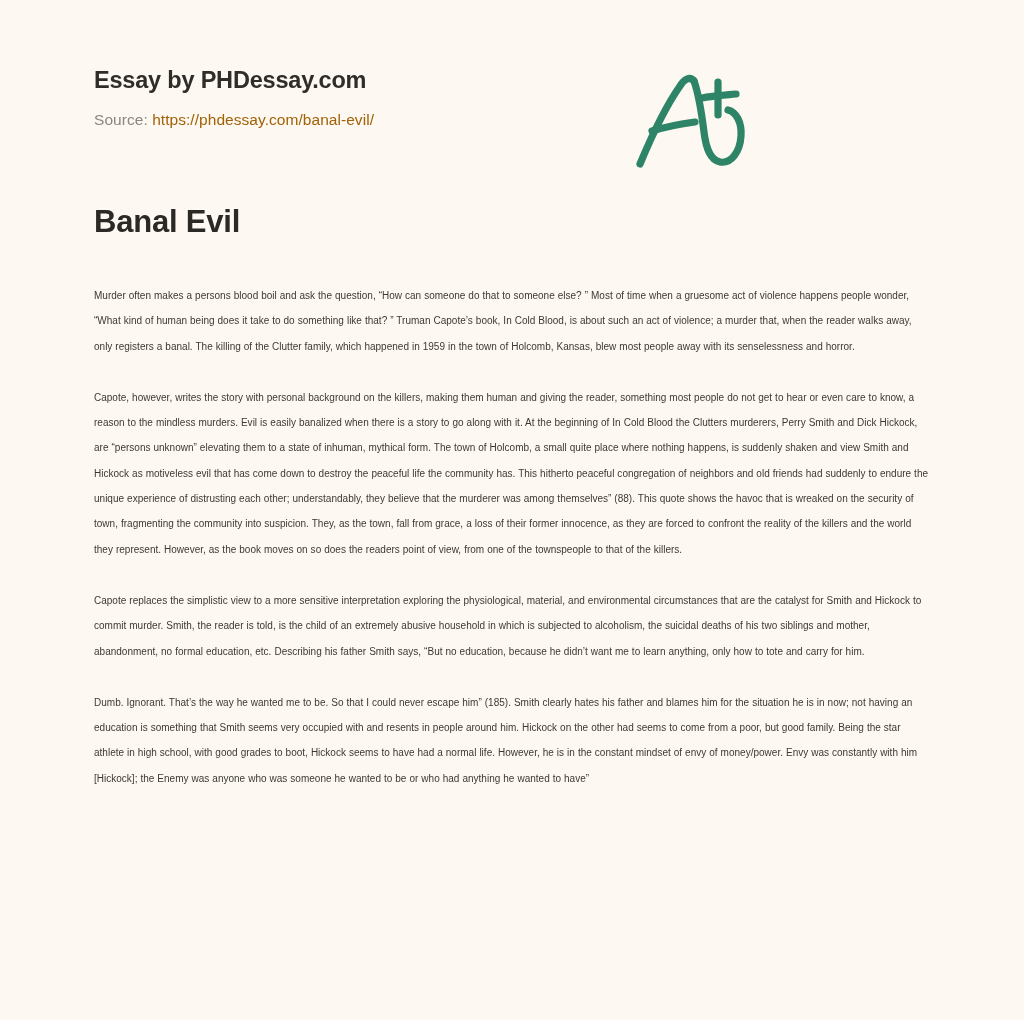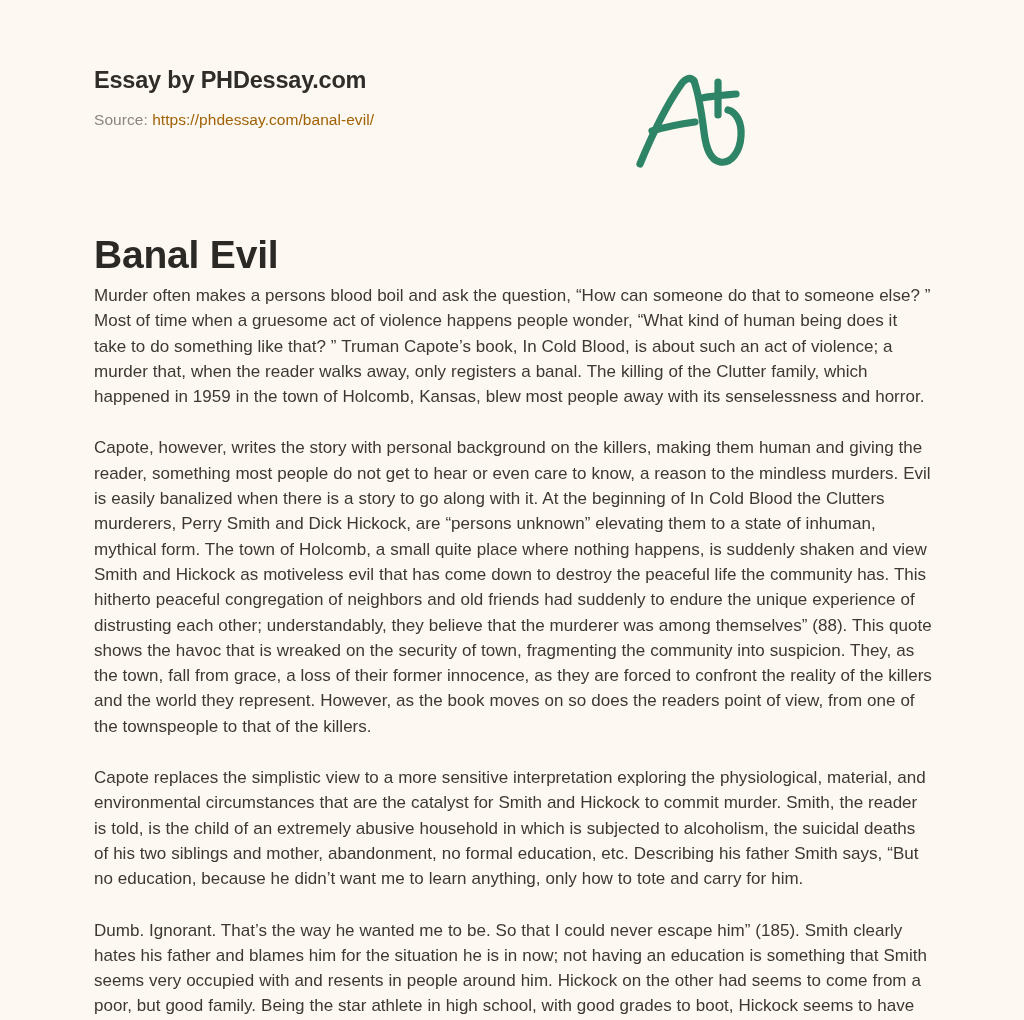--- a/index.html
+++ b/index.html
@@ -62,39 +62,39 @@
     top: 70px;
     width: 120px;
     height: 100px;
   }
   .logo svg { display: block; width: 120px; height: 100px; }
 
   
   .doc-title {
     position: absolute;
     left: 94px;
-    top: 232px;
+    top: 203px;
     margin: 0;
-    font-size: 39px;
+    font-size: 31px;
     font-weight: bold;
     letter-spacing: -0.2px;
     color: #2b2926;
     line-height: 1.2;
   }
 
   
   .article {
     position: absolute;
     left: 94px;
     top: 283px;
     width: 838px;
   }
   .article p {
     margin: 0 0 26px 0;
-    font-size: 17px;
+    font-size: 10px;
     line-height: 25.3px;
     color: #3c3935;
     text-align: left;
     letter-spacing: 0.01px;
     word-spacing: 0.2px;
   }
   .article p:last-child { margin-bottom: 0; }
 </style>
 </head>
 <body>

